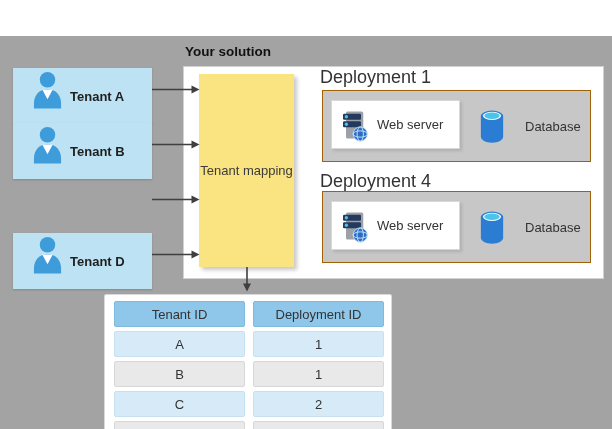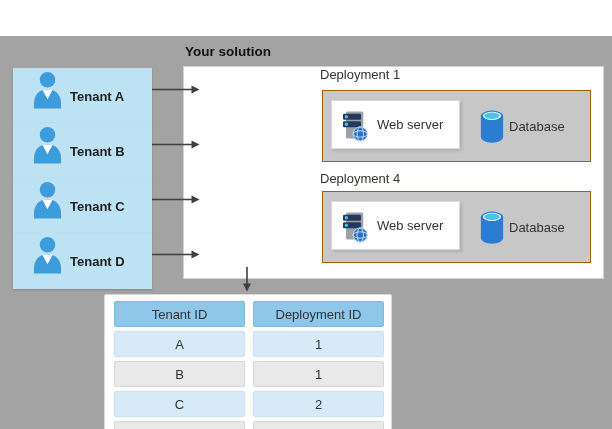--- a/index.html
+++ b/index.html
@@ -33,40 +33,40 @@
   }
   .t1{top:32px}.t2{top:87px}.t3{top:142px}.t4{top:197px}
   .tenant-box .person{position:absolute;left:19px;top:3px;}
   .tenant-label{
     position:absolute;left:57px;top:0;height:100%;
     display:flex;align-items:center;
     font-size:13px;font-weight:700;color:#1f1f1f;
   }
 
   .dep-label{
-    position:absolute;left:320px;font-size:13px;color:#333;
+    position:absolute;left:320px;font-size:18px;color:#333;
   }
   .dl1{top:31px}.dl2{top:135px}
 
   .dep-box{
     position:absolute;left:322px;width:269px;height:72px;
     background:#c7c7c8;border:1px solid #a16207;
   }
   .d1{top:54px}.d2{top:155px}
 
   .white-box{
     position:absolute;left:8px;top:9px;width:129px;height:49px;
     background:#ffffff;border:1px solid #d8d8d8;
     box-shadow:2px 2px 3px rgba(0,0,0,0.12);
     display:flex;align-items:center;gap:7px;padding-left:8px;
     font-size:13px;color:#333;
   }
   .db-group{
     position:absolute;left:156px;top:0;height:100%;
-    display:flex;align-items:center;gap:4px;
+    display:flex;align-items:center;gap:20px;
     font-size:13px;color:#333;
   }
 
   .table-card{
     position:absolute;left:104px;top:258px;width:288px;height:162px;
     background:#ffffff;border:1px solid #d9d9d9;border-radius:2px;
   }
   .cell{
     position:absolute;width:131px;height:26px;border-radius:2px;
     display:flex;align-items:center;justify-content:center;
@@ -98,37 +98,32 @@
     <span class="tenant-label">Tenant A</span>
   </div>
   <div class="tenant-box t2">
     <svg class="person" width="31" height="38" viewBox="0 0 32 38">
       <circle cx="16" cy="8.5" r="8" fill="#3e9cdb"></circle>
       <path d="M16 18.2 C 24.6 18.2 30 24.4 30 33 L30 38 L2 38 L2 33 C2 24.4 7.4 18.2 16 18.2 Z" fill="#3e9cdb"></path>
       <path d="M10.6 18.4 L21.4 18.4 L16 28.5 Z" fill="#ffffff"></path>
     </svg>
     <span class="tenant-label">Tenant B</span>
   </div>
-  <div class="tenant-box t3">
-    <svg class="person" width="31" height="38" viewBox="0 0 32 38">
-      <circle cx="16" cy="8.5" r="8" fill="#3e9cdb"></circle>
-      <path d="M16 18.2 C 24.6 18.2 30 24.4 30 33 L30 38 L2 38 L2 33 C2 24.4 7.4 18.2 16 18.2 Z" fill="#3e9cdb"></path>
-      <path d="M10.6 18.4 L21.4 18.4 L16 28.5 Z" fill="#ffffff"></path>
-    </svg>
-    <span class="tenant-label">Tenant C</span>
-  </div>
   <div class="tenant-box t4">
     <svg class="person" width="31" height="38" viewBox="0 0 32 38">
       <circle cx="16" cy="8.5" r="8" fill="#3e9cdb"></circle>
       <path d="M16 18.2 C 24.6 18.2 30 24.4 30 33 L30 38 L2 38 L2 33 C2 24.4 7.4 18.2 16 18.2 Z" fill="#3e9cdb"></path>
       <path d="M10.6 18.4 L21.4 18.4 L16 28.5 Z" fill="#ffffff"></path>
     </svg>
     <span class="tenant-label">Tenant D</span>
   </div>
 
+  <div class="mapping-box">
+    <span>Tenant mapping</span>
+  </div>
 
   <div class="dep-label dl1">Deployment 1</div>
   <div class="dep-box d1">
     <div class="white-box">
       <svg width="30" height="38" viewBox="0 0 40 44">
         <rect x="8" y="4" width="23" height="36" rx="2" fill="#9da1a7"></rect>
         <rect x="4" y="7" width="24" height="8" rx="1.5" fill="#24395e"></rect>
         <circle cx="8.5" cy="11" r="2.2" fill="#4fc1e9"></circle>
         <rect x="4" y="17" width="24" height="8" rx="1.5" fill="#24395e"></rect>
         <circle cx="8.5" cy="21" r="2.2" fill="#4fc1e9"></circle>

